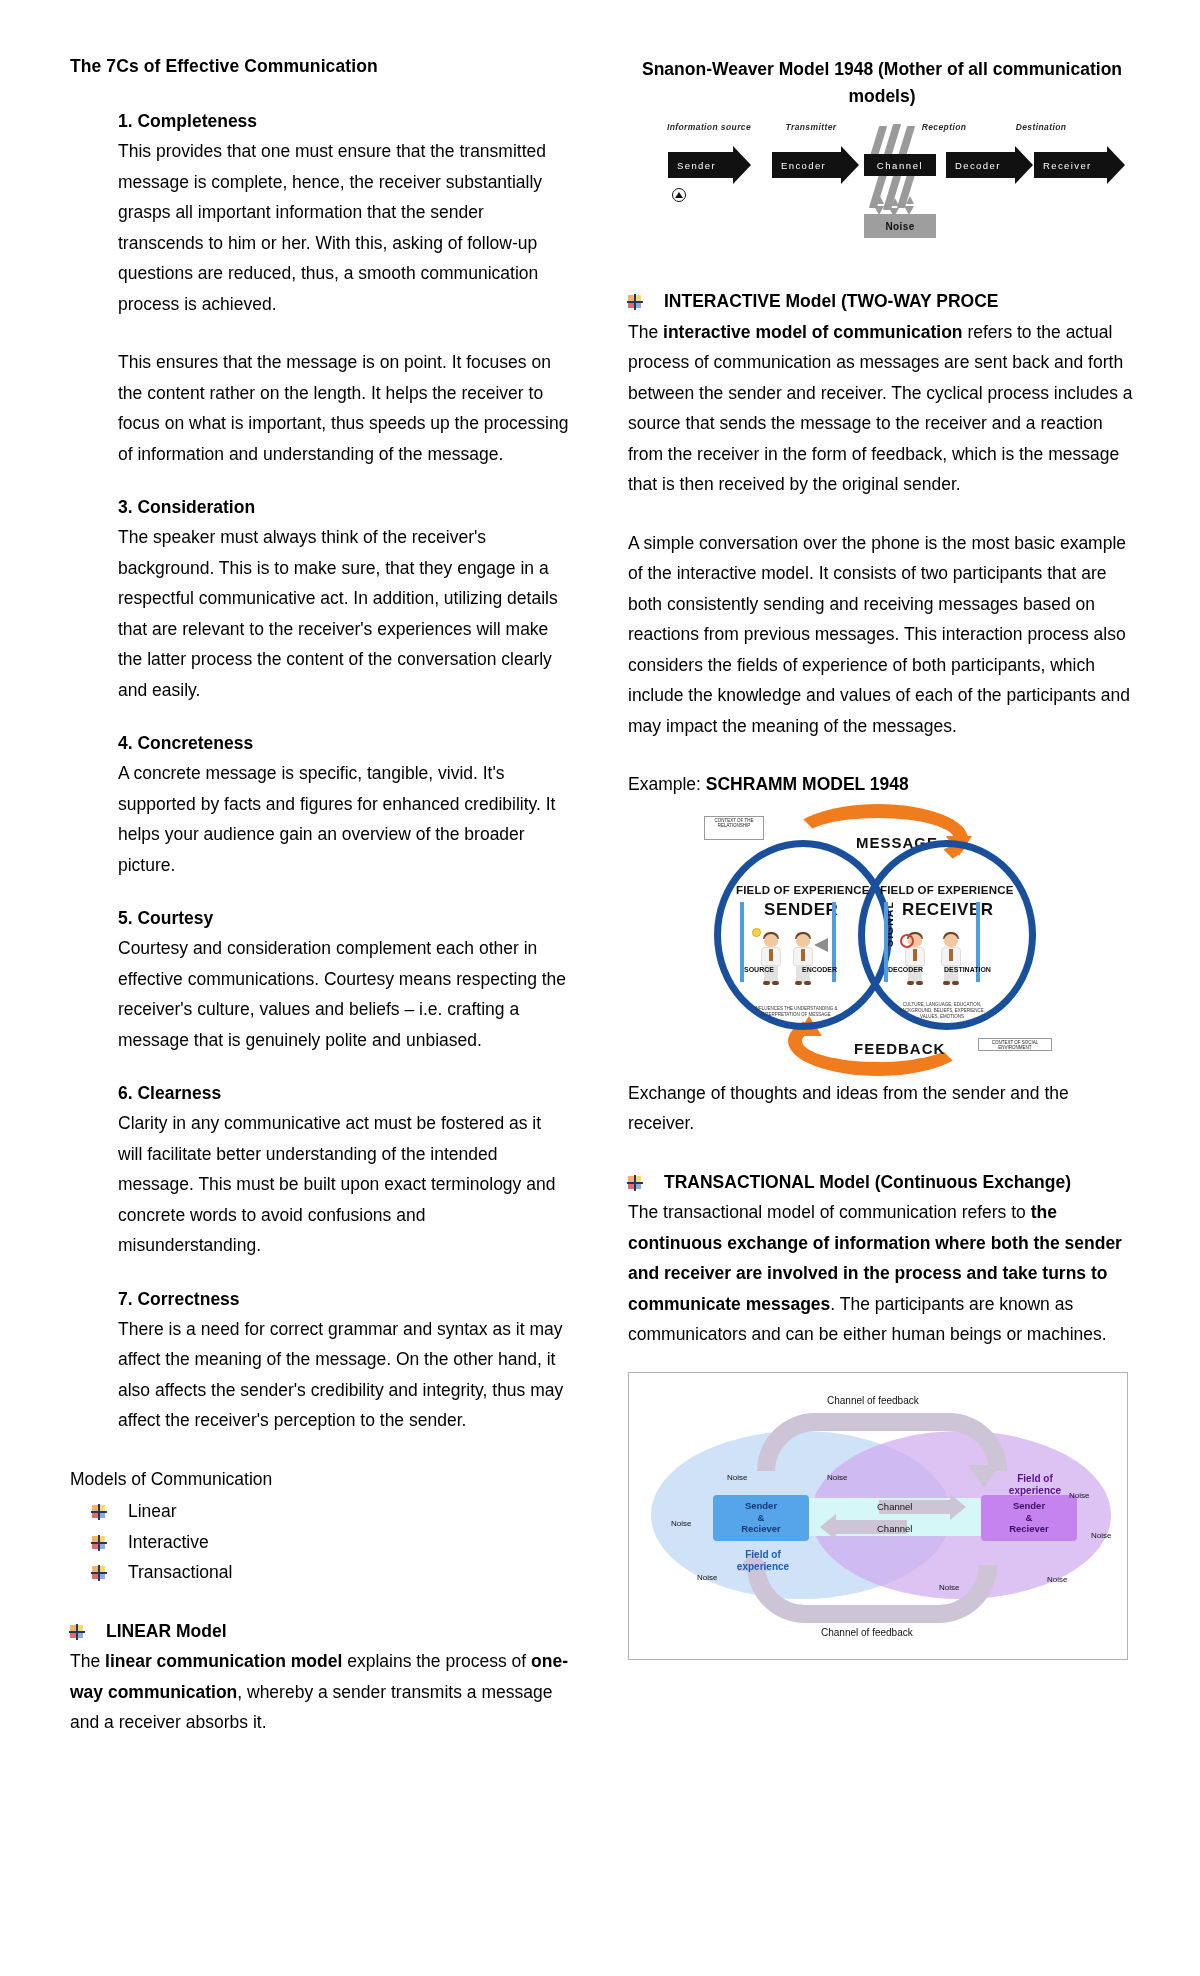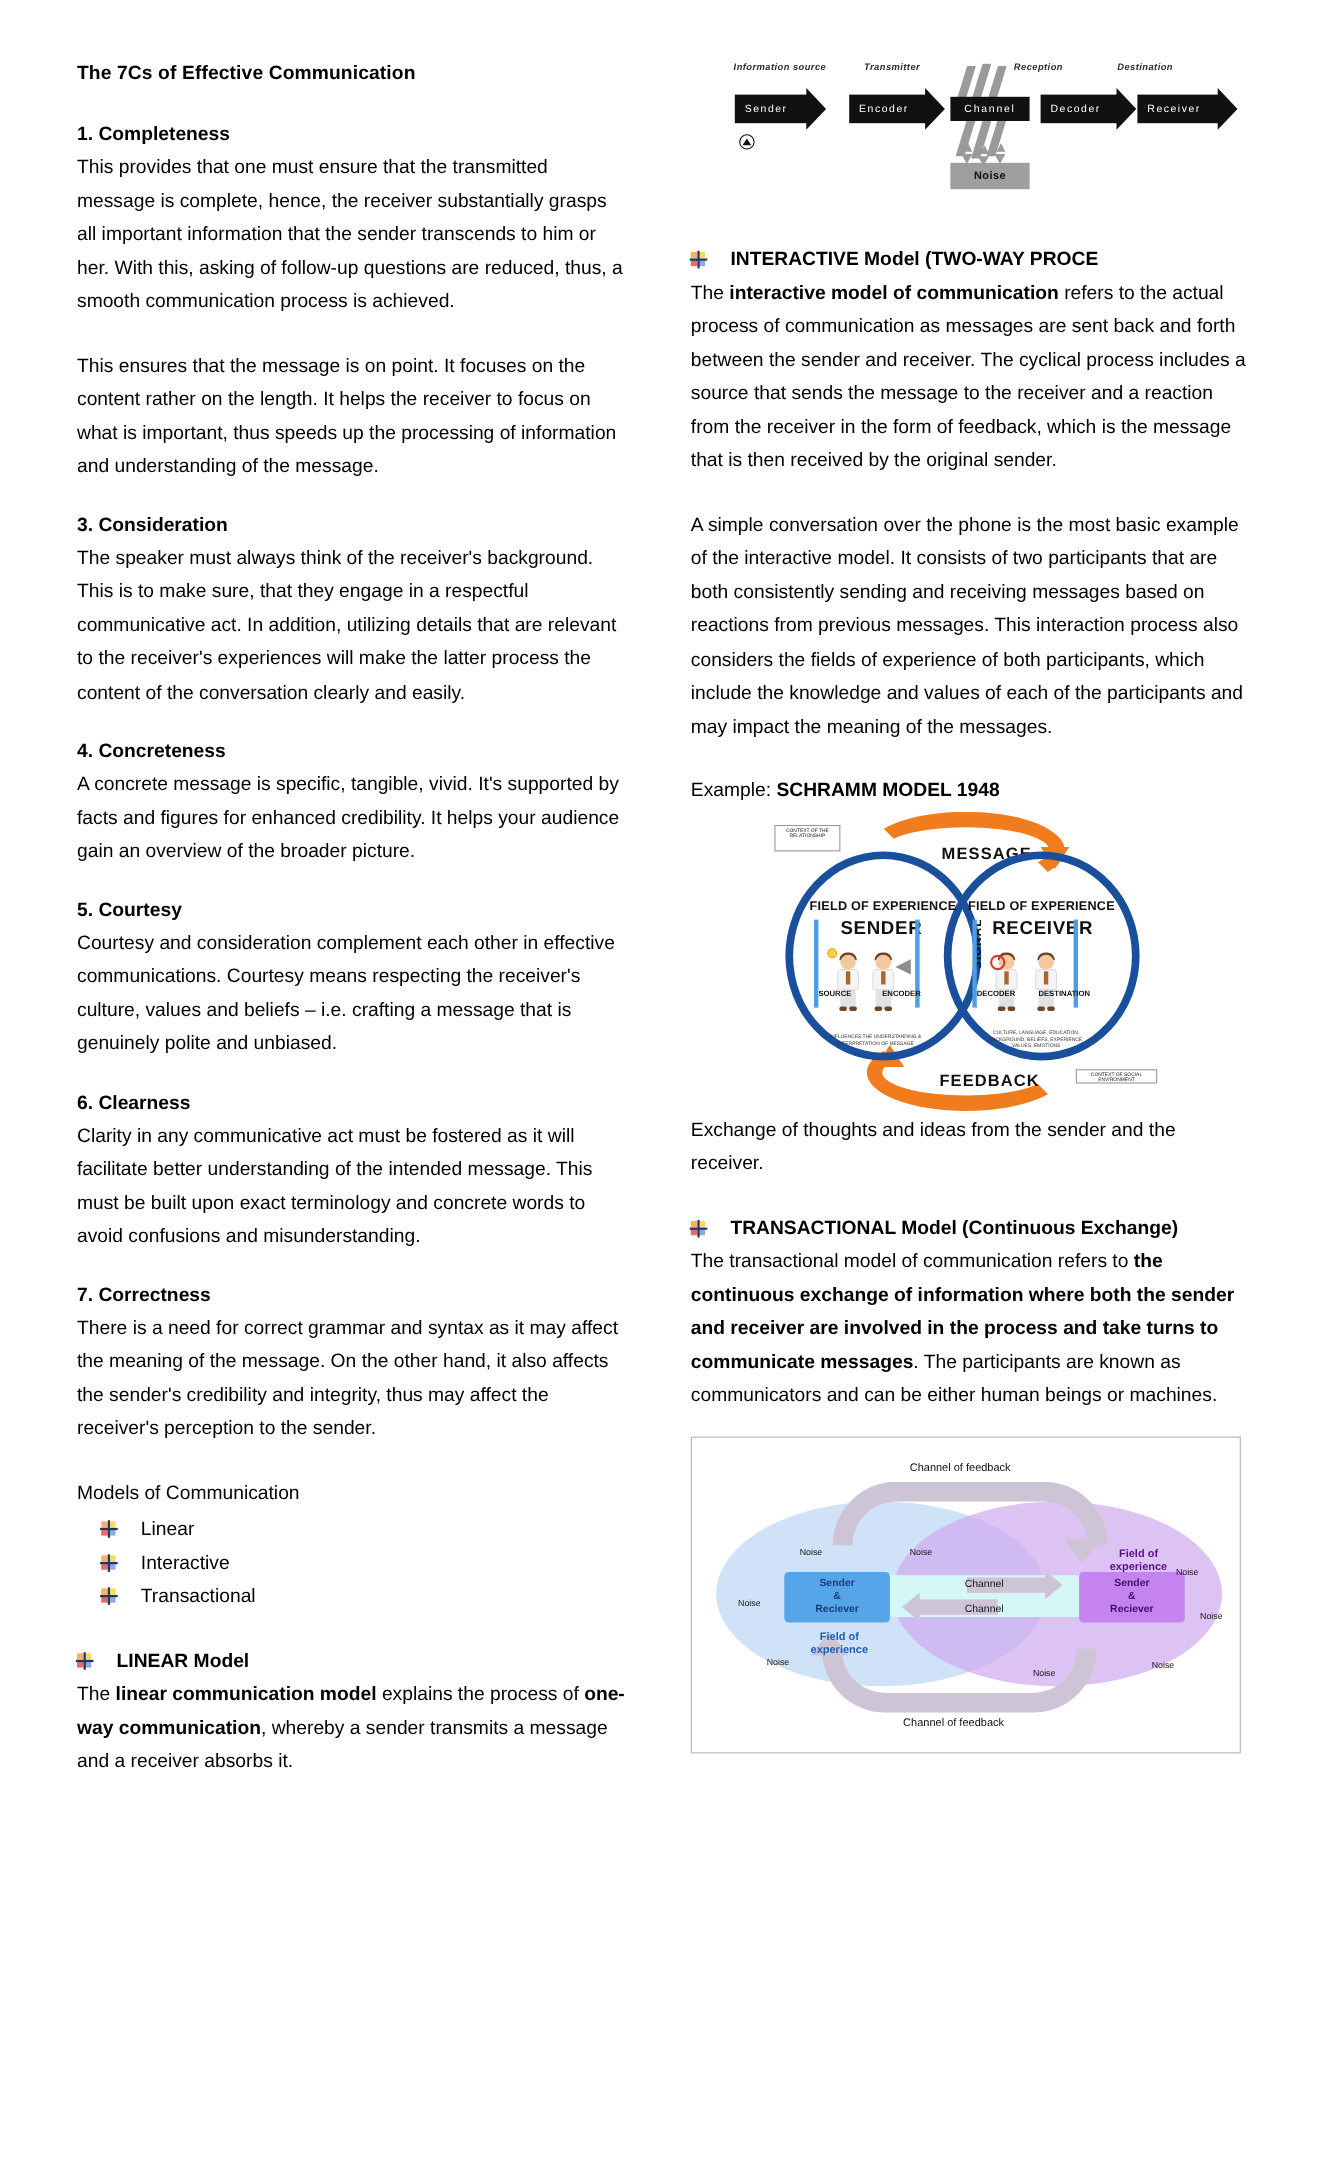--- a/index.html
+++ b/index.html
@@ -40,21 +40,21 @@
     font-weight: bold;
     margin: 0 0 4px 0;
   }
   p.body {
     font-size: 17.5px;
     line-height: 30.5px;
     margin: 0 0 28px 0;
     text-align: left;
   }
   p.body.tight { margin-bottom: 0; }
-  .sec-block { margin-bottom: 0; }
+  .sec-block { margin-bottom: 0; margin-left: 48px; }
   .gap-28 { height: 28px; }
 
   b, strong { font-weight: bold; }
 
   
   .bullet-row {
     display: flex;
     align-items: baseline;
     font-size: 17.5px;
     line-height: 30.5px;
@@ -520,20 +520,21 @@
             <span class="hx"></span>
         </span>
         <span class="bullet-label bold">LINEAR Model</span>
       </div>
       <p class="body tight"><span>The </span><b>linear communication model</b><span> explains the process of </span><b>one-way communication</b><span>, whereby a sender transmits a message and a receiver absorbs it.</span></p>
 
     </div>
 
     <div class="col-right">
 
+      <div class="fig-title">Snanon-Weaver Model 1948 (Mother of all communication models)</div>
 
       <div class="shannon">
         <div class="sw-lbl" style="left:6px; top:0; width:86px;">Information
 source</div>
         <div class="sw-lbl" style="left:108px; top:0; width:86px;">Transmitter</div>
         <div class="sw-lbl" style="left:244px; top:0; width:80px;">Reception</div>
         <div class="sw-lbl" style="left:338px; top:0; width:86px;">Destination</div>
 
         <div class="sw-arrow" style="left:8px; top:30px; width:66px;">
           <span>Sender</span>

